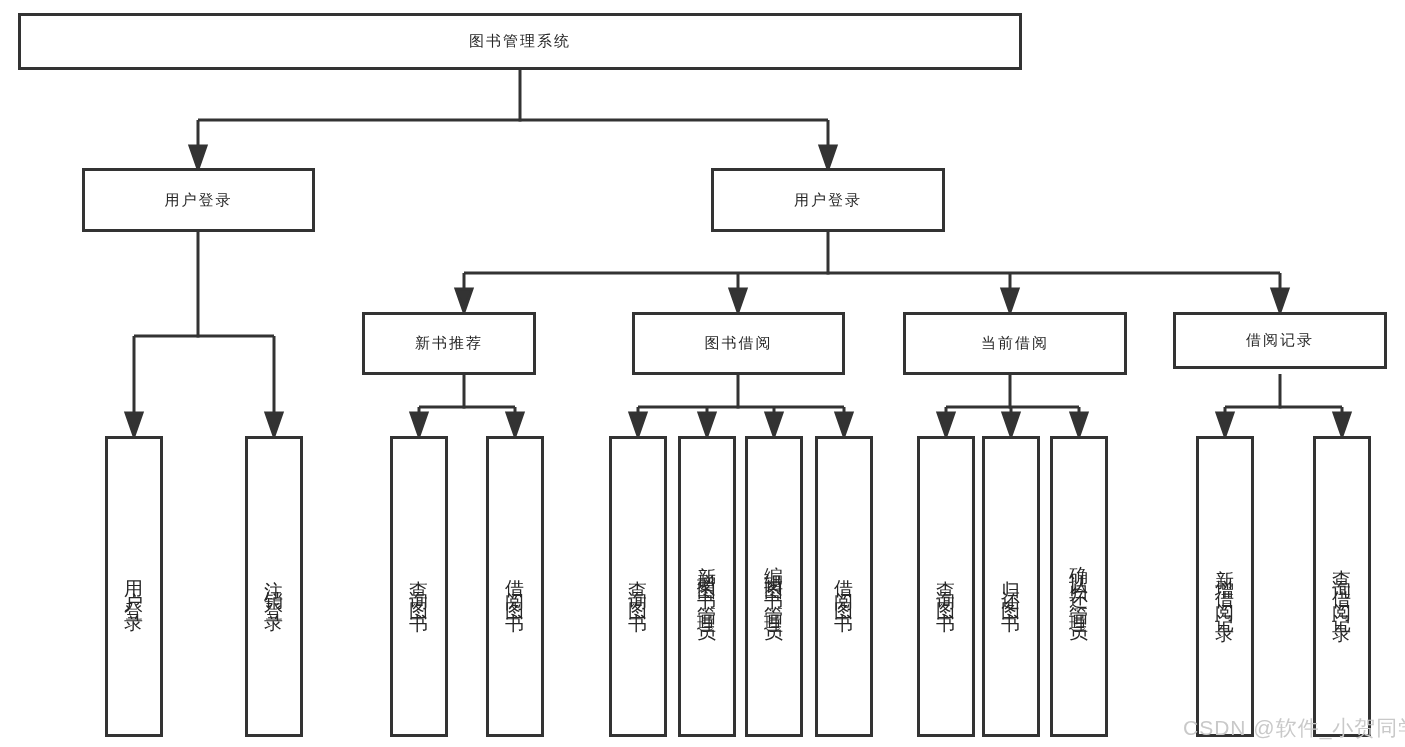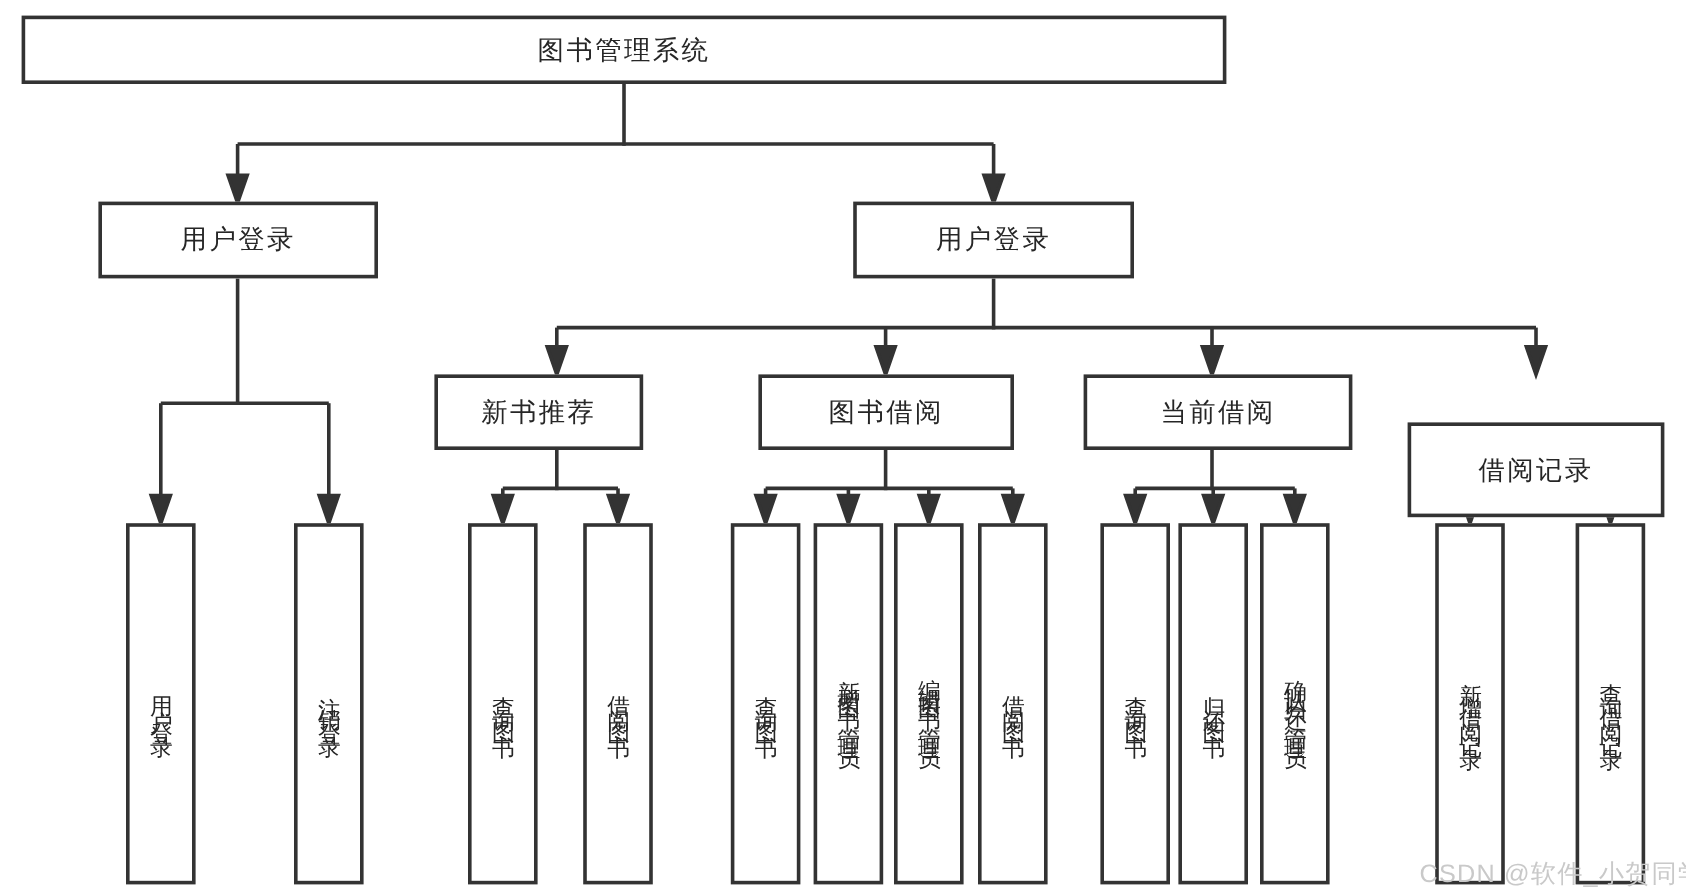--- a/index.html
+++ b/index.html
@@ -5,21 +5,21 @@
   html,body{margin:0;padding:0;background:#ffffff;}
   .canvas{
     position:relative;width:1405px;height:747px;background:#ffffff;
     font-family:"Liberation Sans","DejaVu Sans",sans-serif;overflow:hidden;
   }
   .connectors{position:absolute;left:0;top:0;z-index:0;}
   .box{
     position:absolute;box-sizing:border-box;border:3px solid #333333;background:#ffffff;
     display:flex;align-items:center;justify-content:center;color:#262626;z-index:1;
   }
-  .hbox{font-size:22px;letter-spacing:2px;white-space:nowrap;}
+  .hbox{font-size:15px;letter-spacing:2px;white-space:nowrap;}
   .vbox span{
     writing-mode:vertical-rl;text-orientation:mixed;
     font-size:19px;line-height:1;letter-spacing:11px;
   }
   .vbox.long span{letter-spacing:8px;}
   .watermark{
     position:absolute;left:1183px;top:714px;z-index:5;
     color:#c9c9c9;font-size:21px;letter-spacing:1px;white-space:nowrap;
   }
 </style>
@@ -119,21 +119,21 @@
 
   <div class="box hbox" style="left:362px;top:312px;width:174px;height:63px;">
     <span>新书推荐</span>
   </div>
   <div class="box hbox" style="left:632px;top:312px;width:213px;height:63px;text-align:center;">
     <span>图书借阅</span>
   </div>
   <div class="box hbox" style="left:903px;top:312px;width:224px;height:63px;">
     <span>当前借阅</span>
   </div>
-  <div class="box hbox" style="left:1173px;top:312px;width:214px;height:79px;margin-top:40px;">
+  <div class="box hbox" style="left:1173px;top:312px;width:214px;height:57px;">
     <span>借阅记录</span>
   </div>
 
   <div class="box vbox" style="left:105px;top:436px;width:58px;height:301px;">
     <span>用户登录</span>
   </div>
   <div class="box vbox" style="left:245px;top:436px;width:58px;height:301px;">
     <span>注销登录</span>
   </div>
 

